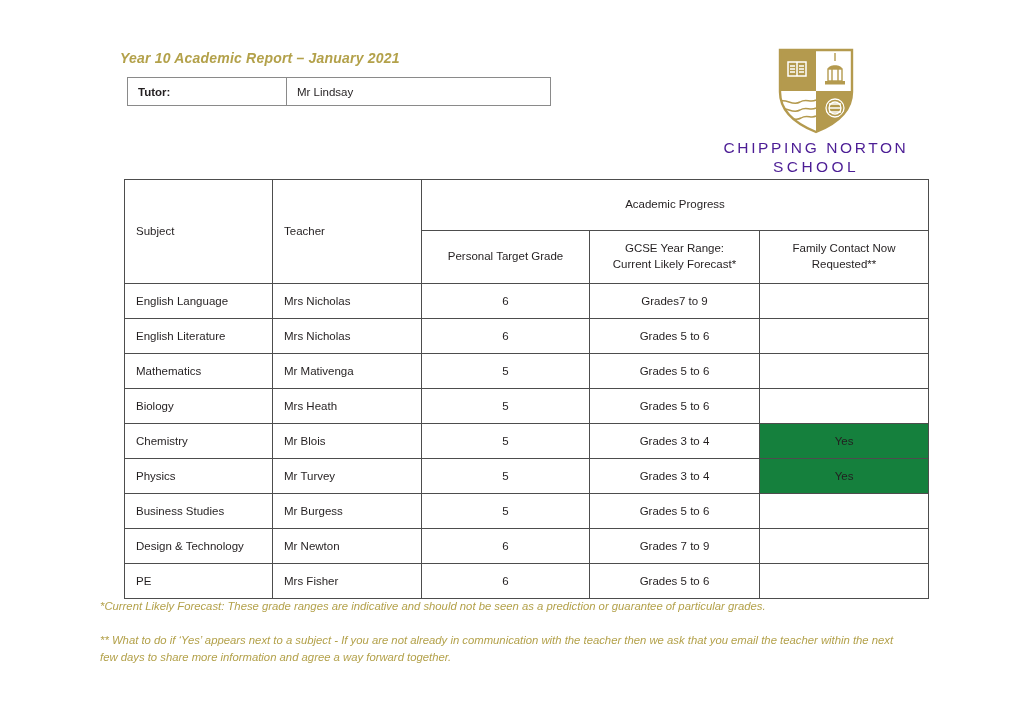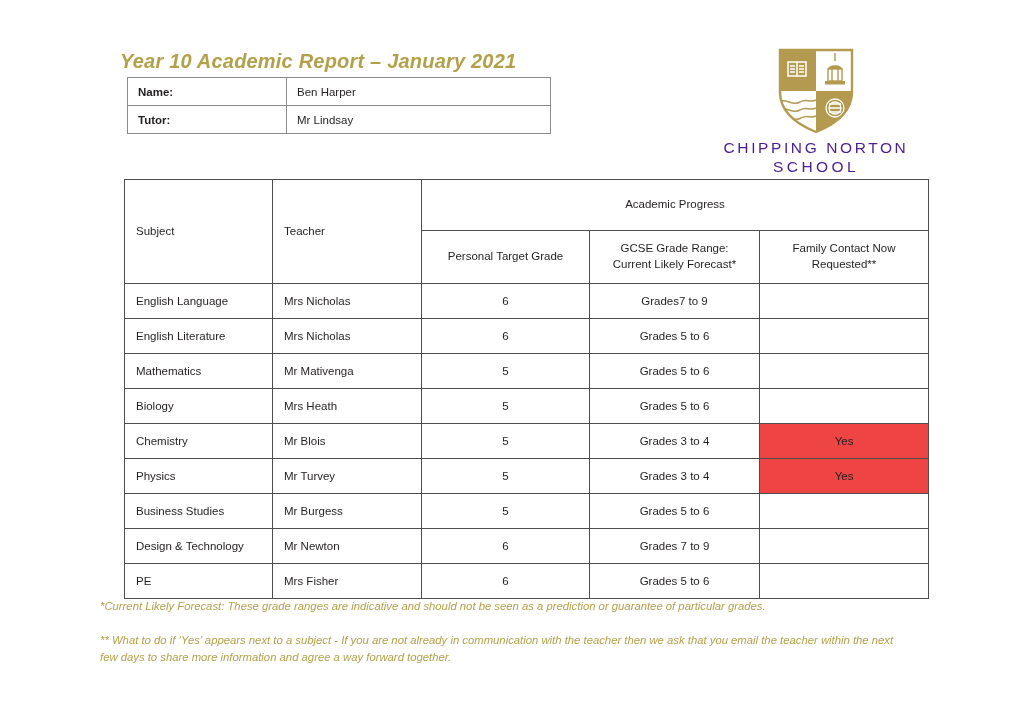--- a/index.html
+++ b/index.html
@@ -14,21 +14,21 @@
     color: #231f20;
     position: relative;
     overflow: hidden;
   }
 
   
   #report-title {
     position: absolute;
     left: 120px;
     top: 50px;
-    font-size: 20px;
+    font-size: 14px;
     font-weight: bold;
     font-style: italic;
     color: #b3a14a;
     letter-spacing: 0.2px;
     white-space: nowrap;
   }
 
   
   #student-info-table {
     position: absolute;
@@ -111,21 +111,21 @@
     padding: 0 6px;
     text-align: center;
   }
   #report-table td.cell-subject,
   #report-table td.cell-teacher {
     text-align: left;
     padding-left: 11px;
     margin-left: 24px;
   }
   #report-table td.cell-contact.flagged {
-    background: #ef4444;
+    background: #15803d;
   }
   .c1 { width: 148px; }
   .c2 { width: 149px; }
   .c3 { width: 168px; }
   .c4 { width: 170px; }
   .c5 { width: 169px; }
   #report-table tr.header-top th { height: 42px; }
   #report-table tr.header-bottom th { height: 44px; }
 
   
@@ -143,24 +143,20 @@
     margin: 0 0 16px 0;
   }
 </style>
 </head>
 <body>
 
 <div id="report-title">Year 10 Academic Report – January 2021</div>
 
 <table id="student-info-table">
   <tbody>
-    <tr>
-      <td class="info-label">Name:</td>
-      <td class="info-value">Ben Harper</td>
-    </tr>
     <tr>
       <td class="info-label">Tutor:</td>
       <td class="info-value">Mr Lindsay</td>
     </tr>
   </tbody>
 </table>
 
 <div id="school-logo">
   <div class="shield-wrap">
     <svg width="76" height="86" viewBox="0 0 76 86" xmlns="http://www.w3.org/2000/svg">
@@ -228,21 +224,21 @@
   </colgroup>
   <thead>
     <tr class="header-top">
       <th class="col-subject" rowspan="2">Subject</th>
       <th class="col-teacher" rowspan="2">Teacher</th>
       <th colspan="3">Academic Progress</th>
     </tr>
     <tr class="header-bottom">
       <th>Personal Target Grade</th>
       <th>
-        <span>GCSE Grade Range:</span><br>
+        <span>GCSE Year Range:</span><br>
         <span>Current Likely Forecast*</span>
       </th>
       <th>
         <span>Family Contact Now</span><br>
         <span>Requested**</span>
       </th>
     </tr>
   </thead>
   <tbody>
     <tr>

